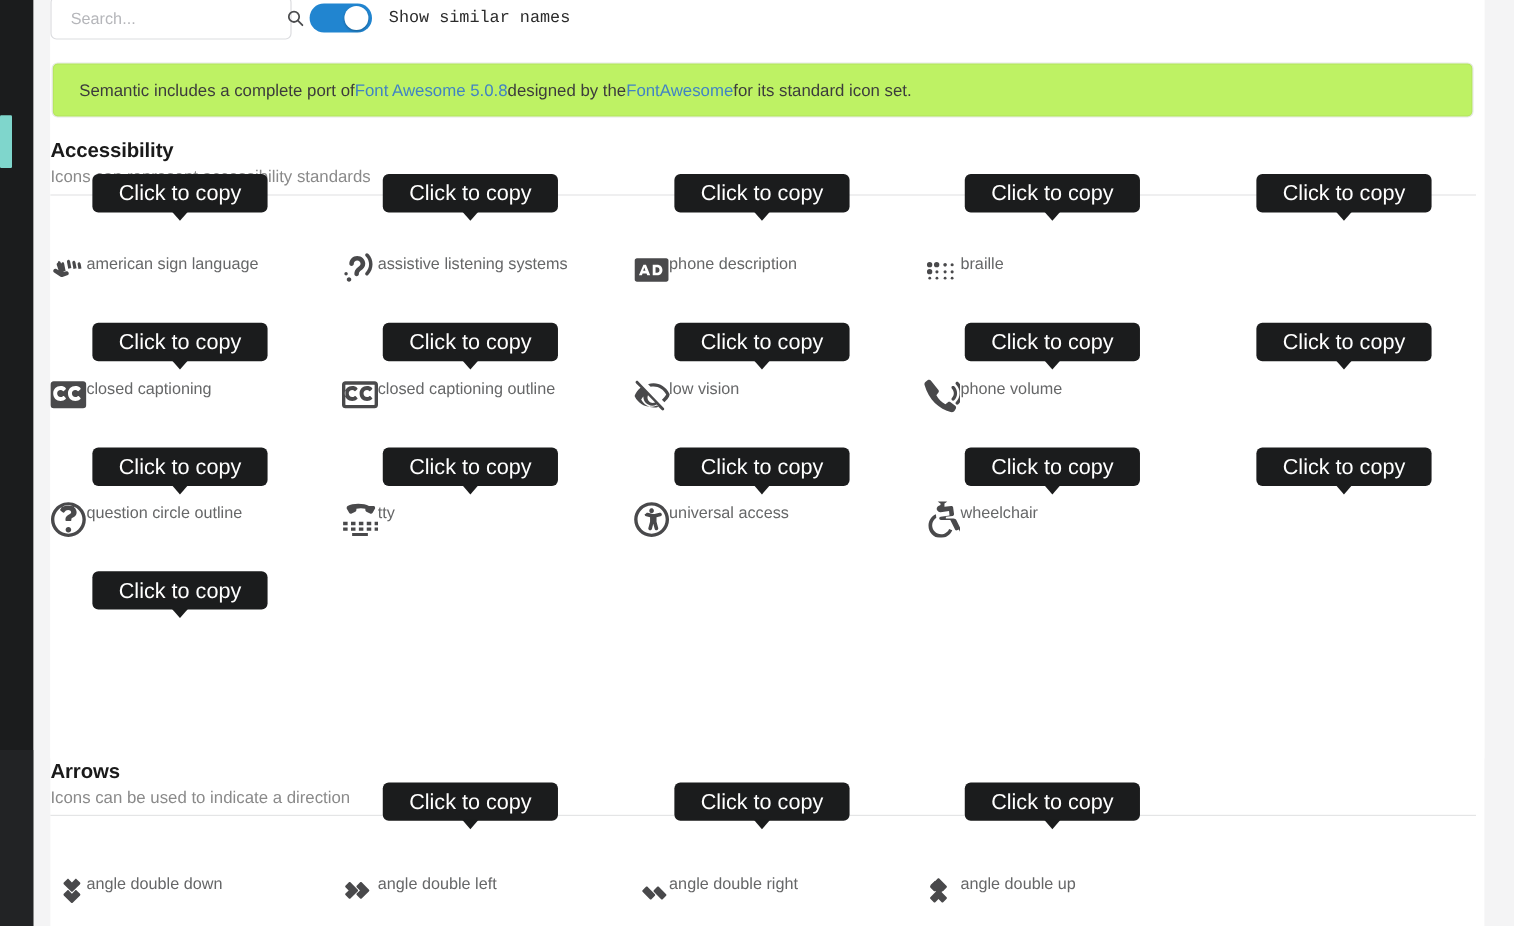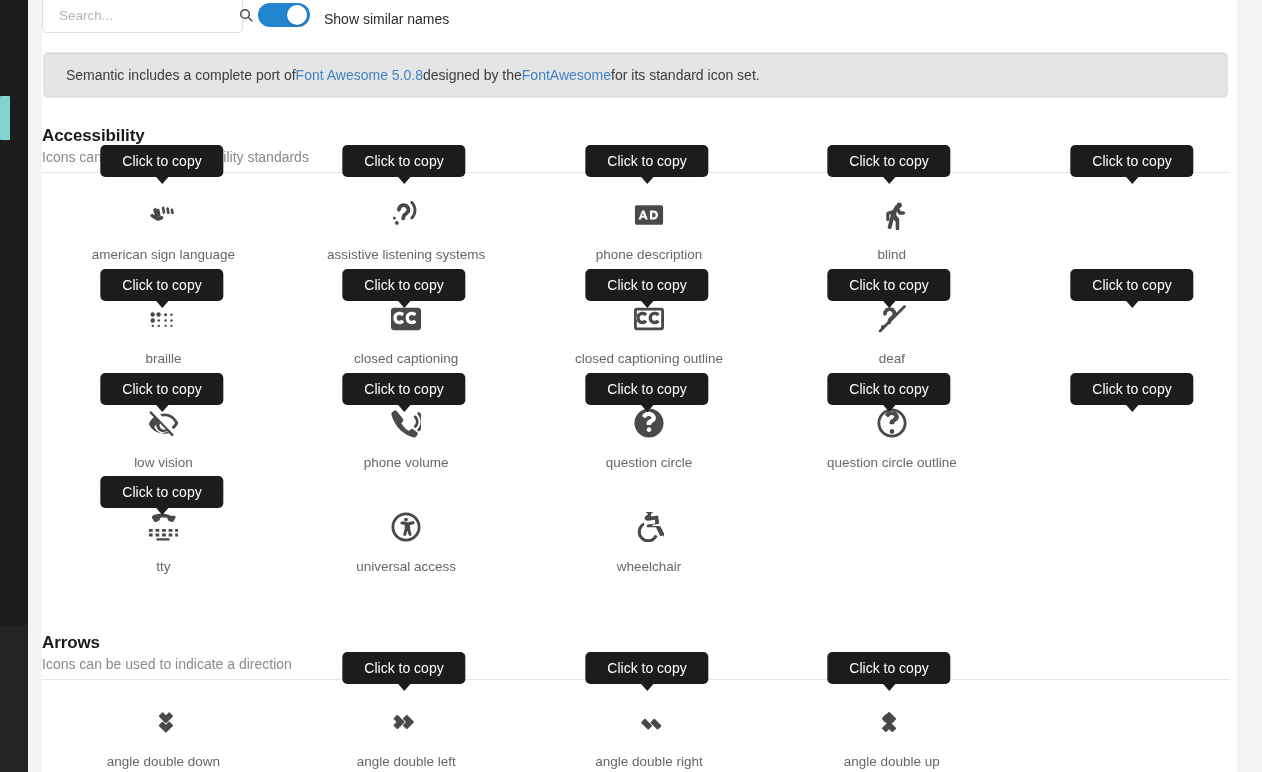--- a/index.html
+++ b/index.html
@@ -90,21 +90,22 @@
   .search-input::placeholder { color: #b5b6ba; }
   .search-icon {
     width: 16px; height: 16px;
     flex: 0 0 16px;
     display: block;
     color: #4b4c4e;
   }
   .toggle-wrap {
     margin-left: 15px;
     display: flex;
-    align-items: flex-end;
+    align-items: center;
+    font-family: Liberation Mono, monospace;
   }
   .toggle {
     position: relative;
     width: 52px; height: 24px;
     border-radius: 12px;
     background: #2185d0;
     cursor: pointer;
     flex: 0 0 52px;
   }
   .toggle .knob {
@@ -119,21 +120,21 @@
     margin-left: 14px;
     font-size: 14px;
     color: #2b2b2b;
   }
 
   
   .message {
     position: absolute;
     left: 1px; top: 52px;
     width: 1185px; height: 46px;
-    background: #e5e5e5;
+    background: #bef264;
     border: 1px solid #e6e7e8;
     border-radius: 5px;
     display: flex;
     align-items: center;
     padding-left: 22px;
     font-size: 14px;
     color: #3c3c3c;
     box-shadow: 0 0 0 1px rgba(34,36,38,.05) inset;
   }
   .message a { color: #4183c4; text-decoration: none; text-align: center; }
@@ -165,21 +166,21 @@
   .grid {
     position: relative;
     display: flex;
     flex-wrap: wrap;
   }
   .cell {
     position: relative;
     width: 242.8px;
     height: 104px;
     display: flex;
-    flex-direction: column;
+    flex-direction: row;
     align-items: center;
     cursor: pointer;
   }
   .cell .glyph {
     height: 44px;
     margin-top: 20px;
     display: flex;
     align-items: center;
     justify-content: center;
     color: #49494b;
@@ -193,28 +194,27 @@
     line-height: 16px;
     white-space: nowrap;
   }
 
   
   .tooltip {
     position: absolute;
     transform: translateX(-50%);
     background: #1b1c1d;
     color: #ffffff;
-    font-size: 14px;
+    font-size: 18px;
     line-height: 14px;
     padding: 9px 22px;
     border-radius: 5px;
     white-space: nowrap;
     z-index: 40;
     font-weight: normal;
-    margin-left: 12px;
   }
   .tooltip::after {
     content: "";
     position: absolute;
     left: 50%;
     bottom: -7px;
     margin-left: -7px;
     width: 0; height: 0;
     border-left: 7px solid transparent;
     border-right: 7px solid transparent;
@@ -252,21 +252,21 @@
     </div>
 
     <div class="message">
       <span>Semantic includes a complete port of </span>
       <a href="#">Font Awesome 5.0.8</a>
       <span> designed by the </span>
       <a href="#">FontAwesome</a>
       <span> for its standard icon set.</span>
     </div>
 
-    <div class="section" id="sec0" style="top:126px;">
+    <div class="section" id="sec0" style="top:116px;">
       <div class="section-title">Accessibility</div>
       <div class="section-sub">Icons can represent accessibility standards</div>
       <div class="section-rule"></div>
       <div class="grid" id="grid0">
           <div class="cell">
             <div class="glyph">
               <svg viewBox="0 0 512 512" width="30" height="30" fill="currentColor" aria-hidden="true">
                 <path d="M108 150c-14 6-22 20-18 33l26 78-30-18c-14-8-32-4-41 9s-5 30 8 39l86 56c12 8 27 10 41 5l60-20c16-5 25-22 20-38s-22-25-38-20l-28 9-48-134c-5-14-20-22-38-13zm150-40c-15 3-25 17-22 32l18 96 44-10-18-96c-3-15-17-25-22-22zm76 14c-15 3-25 17-22 32l16 86 44-10-16-86c-3-15-17-25-22-22zm74 22c-15 3-24 17-21 31l12 66 43-10-12-66c-3-14-17-24-22-21zm-232-2c-16 3-26 18-23 33l20 104 43-10-20-104c-3-15-17-25-20-23z"></path>
               </svg>
             </div>
@@ -280,28 +280,20 @@
             </div>
             <div class="caption">assistive listening systems</div>
           </div>
           <div class="cell">
             <div class="glyph">
               <svg viewBox="0 0 512 512" width="30" height="30" fill="currentColor" aria-hidden="true">
                 <path d="M48 88c-18 0-32 14-32 32v272c0 18 14 32 32 32h416c18 0 32-14 32-32V120c0-18-14-32-32-32H48zm92 92h36l60 152h-42l-10-28h-56l-10 28h-42l64-152zm12 42l-16 46h33l-17-46zm120-42h62c46 0 76 30 76 76s-30 76-76 76h-62V180zm40 36v80h20c24 0 36-15 36-40s-12-40-36-40h-20z"></path>
               </svg>
             </div>
             <div class="caption">phone description</div>
-          </div>
-          <div class="cell">
-            <div class="glyph">
-              <svg viewBox="0 0 512 512" width="30" height="30" fill="currentColor" aria-hidden="true">
-                <path d="M380 136c26 0 46-21 46-46S406 44 380 44s-46 21-46 46 20 46 46 46zM271 170l-88 30c-15 5-25 19-25 35v99c0 15 11 27 26 27s27-12 27-27v-82l28-10-55 214c-5 18 6 36 24 40s36-6 40-24l36-140 35 45v113c0 17 13 30 30 30s30-13 30-30V333c0-7-2-13-6-19l-48-62 15-60 22 43c5 10 16 16 27 16h60c17 0 30-13 30-30s-13-30-30-30h-42l-38-74c-10-20-31-30-53-26z"></path>
-              </svg>
-            </div>
-            <div class="caption">blind</div>
           </div>
           <div class="cell">
             <div class="glyph">
               <svg viewBox="0 0 512 512" width="30" height="30" fill="currentColor" aria-hidden="true">
                 <circle cx="80" cy="180" r="38"></circle>
                 <circle cx="180" cy="180" r="38"></circle>
                 <circle cx="300" cy="182" r="26"></circle>
                 <circle cx="400" cy="182" r="22"></circle>
                 <circle cx="80" cy="280" r="38"></circle>
                 <circle cx="184" cy="282" r="22"></circle>
@@ -326,49 +318,33 @@
           <div class="cell">
             <div class="glyph">
               <svg viewBox="0 0 512 512" width="30" height="30" fill="currentColor" aria-hidden="true">
                 <path d="M464 64H48C21 64 0 85 0 112v288c0 27 21 48 48 48h416c27 0 48-21 48-48V112c0-27-21-48-48-48zm-6 336H54c-4 0-6-3-6-6V118c0-4 2-6 6-6h404c3 0 6 2 6 6v276c0 3-3 6-6 6zM218 317c-18 17-43 27-72 27-62 0-106-43-106-106s44-106 106-106c29 0 53 9 71 26 5 5 5 13 1 18l-23 24c-5 5-12 5-17 1-9-8-20-12-32-12-30 0-50 22-50 49s20 49 50 49c12 0 23-4 32-12 5-4 13-4 17 1l23 24c5 5 4 13-1 17zm210 0c-18 17-43 27-72 27-62 0-106-43-106-106s44-106 106-106c29 0 53 9 71 26 5 5 5 13 1 18l-23 24c-5 5-12 5-17 1-9-8-20-12-32-12-30 0-50 22-50 49s20 49 50 49c12 0 23-4 32-12 5-4 13-4 17 1l23 24c5 5 4 13-1 17z"></path>
               </svg>
             </div>
             <div class="caption">closed captioning outline</div>
           </div>
           <div class="cell">
             <div class="glyph">
-              <svg viewBox="0 0 512 512" width="30" height="30" fill="currentColor" aria-hidden="true">
-                <path d="M216 56c-62 0-112 50-112 112 0 18 14 32 32 32s32-14 32-32c0-26 22-48 48-48s48 22 48 48c0 18-10 27-29 42-25 20-59 47-59 104 0 18 14 32 32 32s32-14 32-32c0-26 12-35 34-53 24-19 57-45 57-93 0-62-50-112-115-112zM100 360c-18 0-32 14-32 32s14 32 32 32 32-14 32-32-14-32-32-32zM486 26c-9-9-24-9-33 0L36 443c-9 9-9 24 0 33s24 9 33 0L486 59c9-9 9-24 0-33z"></path>
-              </svg>
-            </div>
-            <div class="caption">deaf</div>
-          </div>
-          <div class="cell">
-            <div class="glyph">
               <svg viewBox="0 0 576 512" width="30" height="30" fill="currentColor" aria-hidden="true">
                 <path d="M569 231C519 135 425 72 320 72c-31 0-61 5-89 15l42 42c15-3 31-5 47-5 84 0 161 50 201 128-17 33-40 61-68 83l40 40c37-30 67-69 88-114 4-9 4-19-12-30zM71 39c-9-9-24-9-33 0s-9 24 0 33l73 73c-38 30-69 70-90 116-4 9-4 19 0 28 50 96 144 159 249 159 37 0 73-8 105-22l75 75c9 9 24 9 33 0s9-24 0-33L71 39zm148 214l125 125c-11 5-24 8-37 8-47 0-85-38-85-85 0-17 5-34 13-48h-16zm-26-59c-23 25-37 58-37 95 0 78 63 141 141 141 26 0 50-7 71-19l35 35c-25 10-52 15-80 15-84 0-161-50-201-128 19-36 45-66 76-89l-5-50z"></path>
               </svg>
             </div>
             <div class="caption">low vision</div>
           </div>
           <div class="cell">
             <div class="glyph">
               <svg viewBox="0 0 512 512" width="30" height="30" fill="currentColor" aria-hidden="true">
                 <path d="M97 52c-10-13-29-15-42-5L24 70C9 81 3 100 8 117c60 210 202 343 382 386 18 4 36-3 45-19l17-30c8-14 5-31-7-41l-67-52c-11-8-26-8-37 1l-37 30c-54-32-98-77-128-131l29-37c8-11 8-26 0-37L97 52zm300 84c-9 9-9 24 0 33 36 36 36 95 0 131-9 9-9 24 0 33s24 9 33 0c54-54 54-143 0-197-9-9-24-9-33 0zm58-58c-9 9-9 24 0 33 68 68 68 179 0 247-9 9-9 24 0 33s24 9 33 0c86-86 86-227 0-313-9-9-24-9-33 0z"></path>
               </svg>
             </div>
             <div class="caption">phone volume</div>
-          </div>
-          <div class="cell">
-            <div class="glyph">
-              <svg viewBox="0 0 512 512" width="30" height="30" fill="currentColor" aria-hidden="true">
-                <path d="M256 8C119 8 8 119 8 256s111 248 248 248 248-111 248-248S393 8 256 8zm0 400c-22 0-40-18-40-40s18-40 40-40 40 18 40 40-18 40-40 40zm42-140v10c0 8-6 14-14 14h-56c-8 0-14-6-14-14v-14c0-38 29-54 51-66 19-11 30-18 30-32 0-19-24-31-43-31-25 0-37 12-53 33-5 6-14 8-20 3l-34-26c-6-5-8-14-3-21 26-37 58-58 113-58 57 0 118 45 118 103 0 73-78 76-75 99z"></path>
-              </svg>
-            </div>
-            <div class="caption">question circle</div>
           </div>
           <div class="cell">
             <div class="glyph">
               <svg viewBox="0 0 512 512" width="30" height="30" fill="currentColor" aria-hidden="true">
                 <path d="M256 8C119 8 8 119 8 256s111 248 248 248 248-111 248-248S393 8 256 8zm0 448c-110 0-200-90-200-200S146 56 256 56s200 90 200 200-90 200-200 200zm0-96c-22 0-40 18-40 40s18 40 40 40 40-18 40-40-18-40-40-40zm42-108v10c0 8-6 14-14 14h-56c-8 0-14-6-14-14v-14c0-38 29-54 51-66 19-11 30-18 30-32 0-19-24-31-43-31-25 0-37 12-53 33-5 6-14 8-20 3l-34-26c-6-5-8-14-3-21 26-37 58-58 113-58 57 0 118 45 118 103 0 73-78 76-75 99z"></path>
               </svg>
             </div>
             <div class="caption">question circle outline</div>
           </div>
           <div class="cell">

